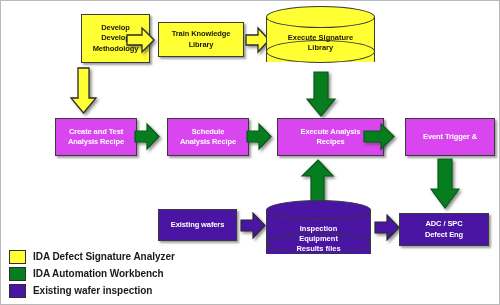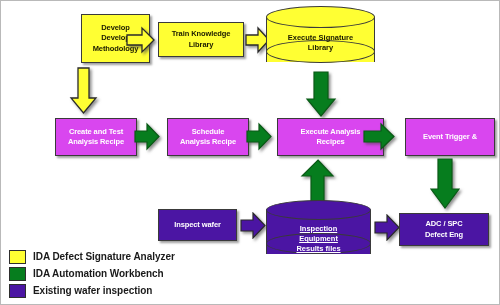--- a/index.html
+++ b/index.html
@@ -65,21 +65,21 @@
     position: absolute;
     left: 0; right: 0;
     text-align: center;
     font-size: 7.5px;
     font-weight: bold;
     line-height: 1.35;
   }
   .cyl.yellow .body, .cyl.yellow .top, .cyl.yellow .bottom { background: #ffff33; }
   .cyl.yellow .text { color: #1a1a00; }
   .cyl.purple .body, .cyl.purple .top, .cyl.purple .bottom { background: #4b15a3; }
-  .cyl.purple .text { color: #ffffff; text-decoration: underline; }
+  .cyl.purple .text { color: #ffffff; }
   .cyl .shadow {
     position: absolute;
     left: 3px; right: -3px;
     top: 4px; bottom: -3px;
     background: rgba(80,80,80,0.45);
     border-radius: 10px;
     z-index: -1;
   }
 
   
@@ -224,21 +224,21 @@
   </div>
 
   <div class="arrow" style="left:427px;top:157px;">
     <svg width="34" height="52" viewBox="0 0 34 52">
       <polygon points="10,1 24,1 24,31 31,31 17,50 3,31 10,31" fill="#067d1e" stroke="#0a5a16" stroke-width="1.2"></polygon>
     </svg>
   </div>
 
   <div class="node purple" style="left:157px;top:208px;width:79px;height:32px;">
     <span class="node-label">
-      <span>Inspect wafer</span>
+      <span>Existing wafers</span>
     </span>
   </div>
 
   <div class="arrow" style="left:239px;top:211px;">
     <svg width="26" height="27" viewBox="0 0 26 27">
       <polygon points="1,8 13,8 13,1 25,13.5 13,26 13,19 1,19" fill="#4b15a3" stroke="#2b2b2b" stroke-width="1.2"></polygon>
     </svg>
   </div>
 
   <div class="cyl purple" style="left:265px;top:199px;width:105px;height:64px;">

